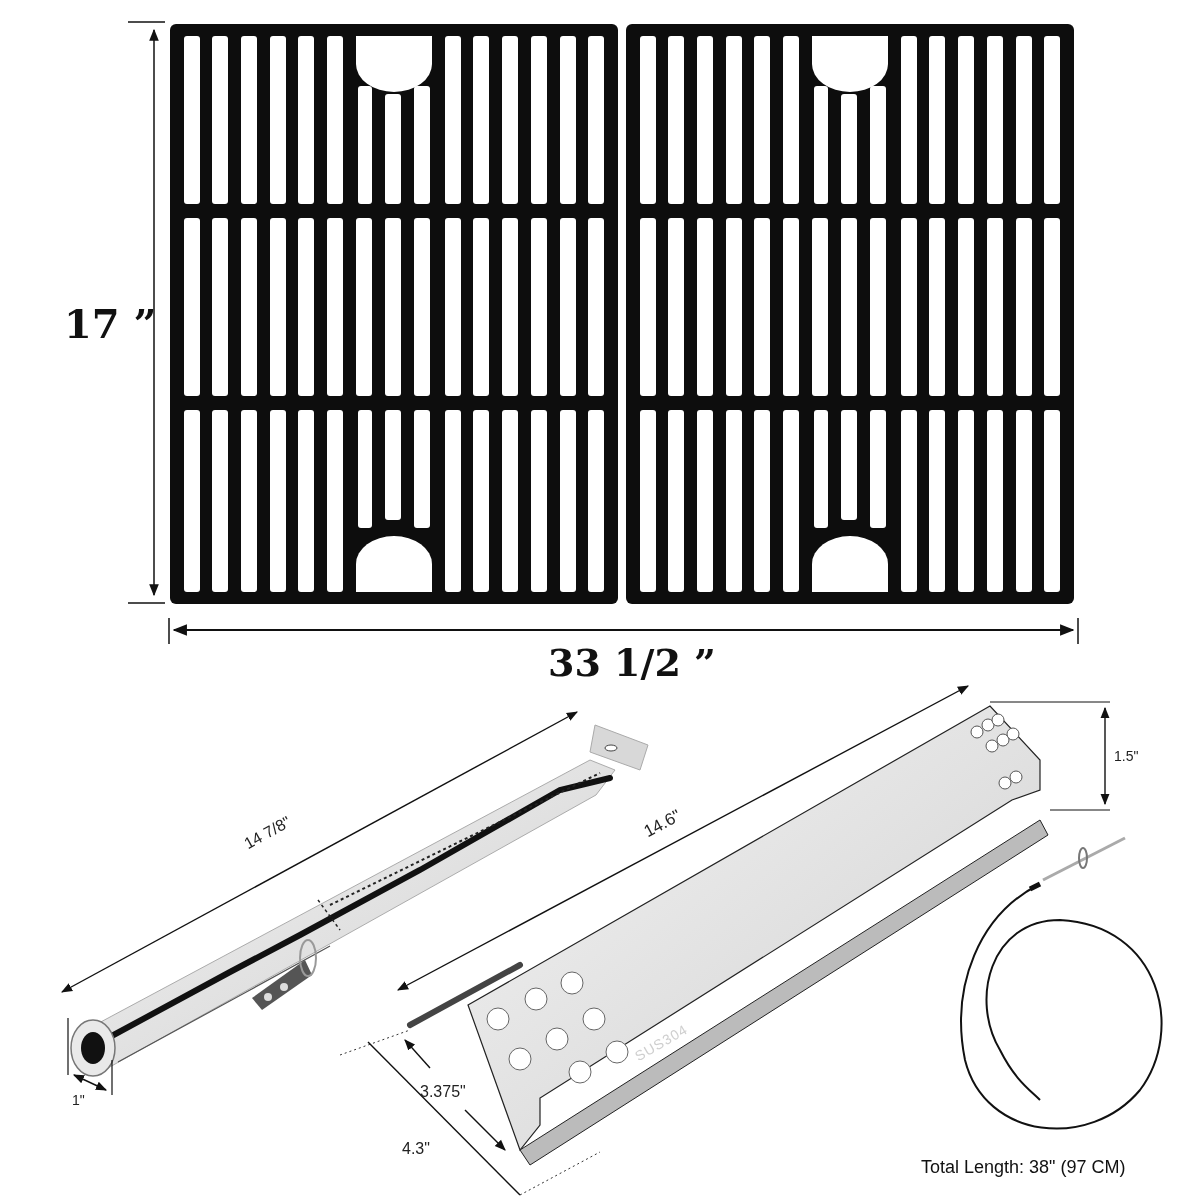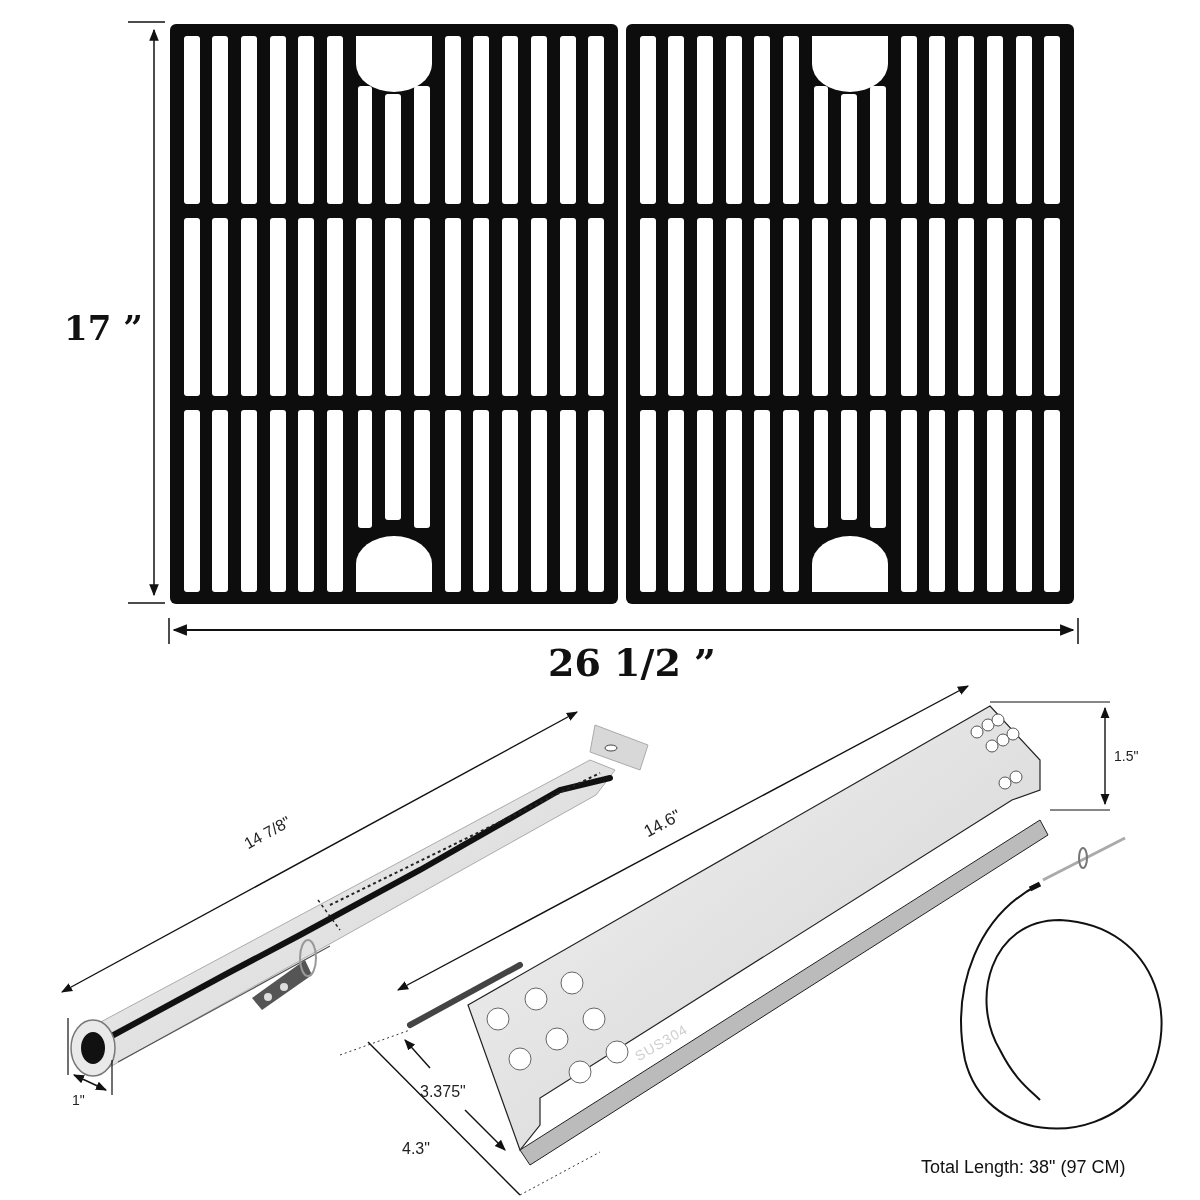--- a/index.html
+++ b/index.html
@@ -183,23 +183,23 @@
 
     <g fill="none" stroke="#111" stroke-width="2">
       <path d="M1038,885 C980,915 950,985 965,1060 C985,1140 1090,1150 1140,1090 C1185,1030 1160,925 1060,920 C990,920 970,1000 1000,1050 C1015,1080 1030,1090 1040,1100"></path>
       <path d="M1030,889 L1040,884" stroke-width="5"></path>
 
       <line x1="1043" y1="880" x2="1125" y2="838" stroke="#aaa" stroke-width="3"></line>
       <ellipse cx="1083" cy="858" rx="4" ry="10" stroke="#777" stroke-width="2"></ellipse>
     </g>
   </svg>
 
-  <div class="lbl lbl-big" style="left:64px; top:308px; font-size:34px;">17 ”</div>
-
-  <div class="lbl lbl-big" style="left:548px; top:640px; font-size:38px;">26  1/2 ”</div>
+  <div class="lbl lbl-big" style="left:64px; top:300px; font-size:40px;">17 ”</div>
+
+  <div class="lbl lbl-big" style="left:548px; top:640px; font-size:38px;">33  1/2 ”</div>
 
   <div class="lbl lbl-small rot" style="left:250px; top:835px; transform: rotate(-29deg); font-size:16px;">14 7/8"</div>
 
   <div class="lbl lbl-small" style="left:72px; top:1092px; font-size:14px;">1"</div>
 
   <div class="lbl lbl-small rot" style="left:650px; top:822px; transform: rotate(-28deg); font-size:17px;">14.6"</div>
 
   <div class="lbl lbl-small" style="left:1114px; top:748px; font-size:14px;">1.5"</div>
 
   <div class="lbl lbl-small" style="left:420px; top:1083px; font-size:16px;">3.375"</div>

